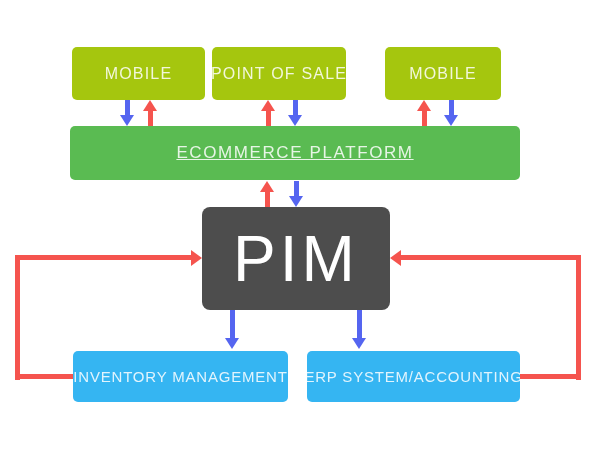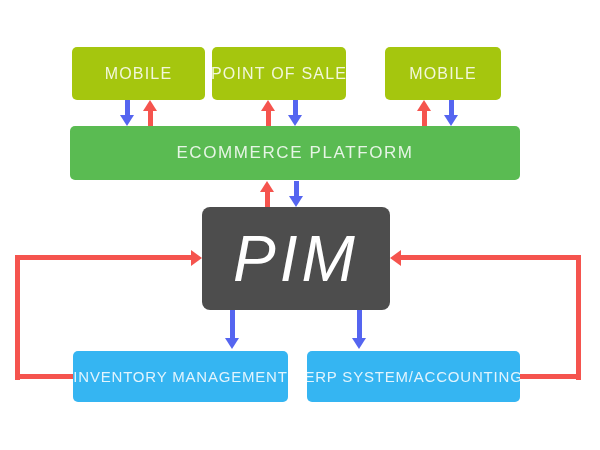--- a/index.html
+++ b/index.html
@@ -28,21 +28,20 @@
   }
   .channel  { background: var(--channel-box);  font-size: 16px; }
   .platform { background: var(--platform-box); font-size: 17px; letter-spacing: 1.6px; }
   .pim {
     background: var(--pim-box);
     color: #ffffff;
     font-size: 64px;
     letter-spacing: 4px;
     border-radius: 8px;
     font-weight: 300;
-    font-style: italic;
   }
   .system   { background: var(--system-box);   font-size: 15px; letter-spacing: 0.8px; }
 
   
   .av {
     position: absolute;
     width: 5px;
     background: currentColor;
   }
   .av.blue { color: var(--down-arrow); }
@@ -91,21 +90,21 @@
   <div class="node channel" style="left:212px; top:47px; width:134px; height:53px;">POINT OF SALE</div>
   <div class="node channel" style="left:385px; top:47px; width:116px; height:53px;">MOBILE</div>
 
   <div class="av blue down" style="left:125px; top:100px; height:15px;"></div>
   <div class="av red up" style="left:148px; top:111px; height:15px;"></div>
   <div class="av red up" style="left:266px; top:111px; height:15px;"></div>
   <div class="av blue down" style="left:293px; top:100px; height:15px;"></div>
   <div class="av red up" style="left:422px; top:111px; height:15px;"></div>
   <div class="av blue down" style="left:449px; top:100px; height:15px;"></div>
 
-  <div class="node platform" style="left:70px; top:126px; width:450px; height:54px;">ECOMMERCE PLATFORM</div>
+  <div class="node platform" style="left:70px; top:126px; width:450px; height:54px;text-decoration:underline;">ECOMMERCE PLATFORM</div>
 
   <div class="av red up" style="left:265px; top:192px; height:15px;"></div>
   <div class="av blue down" style="left:294px; top:181px; height:15px;"></div>
 
   <div class="node pim" style="left:202px; top:207px; width:188px; height:103px;">PIM</div>
 
   <div class="av blue down" style="left:230px; top:310px; height:28px;"></div>
   <div class="av blue down" style="left:357px; top:310px; height:28px;"></div>
 
   <div class="node system" style="left:307px; top:351px; width:213px; height:51px;">ERP SYSTEM/ACCOUNTING</div>

